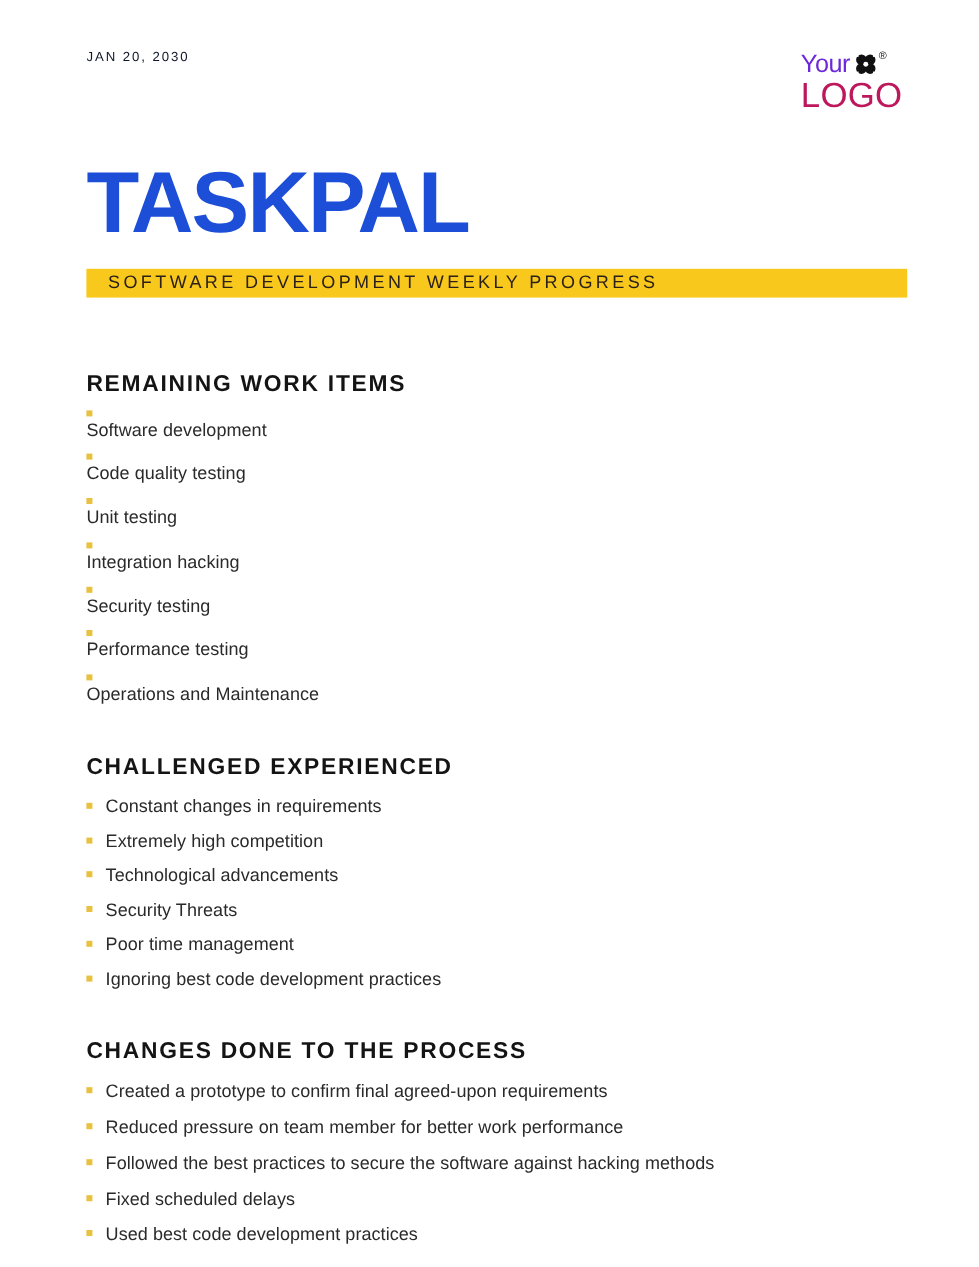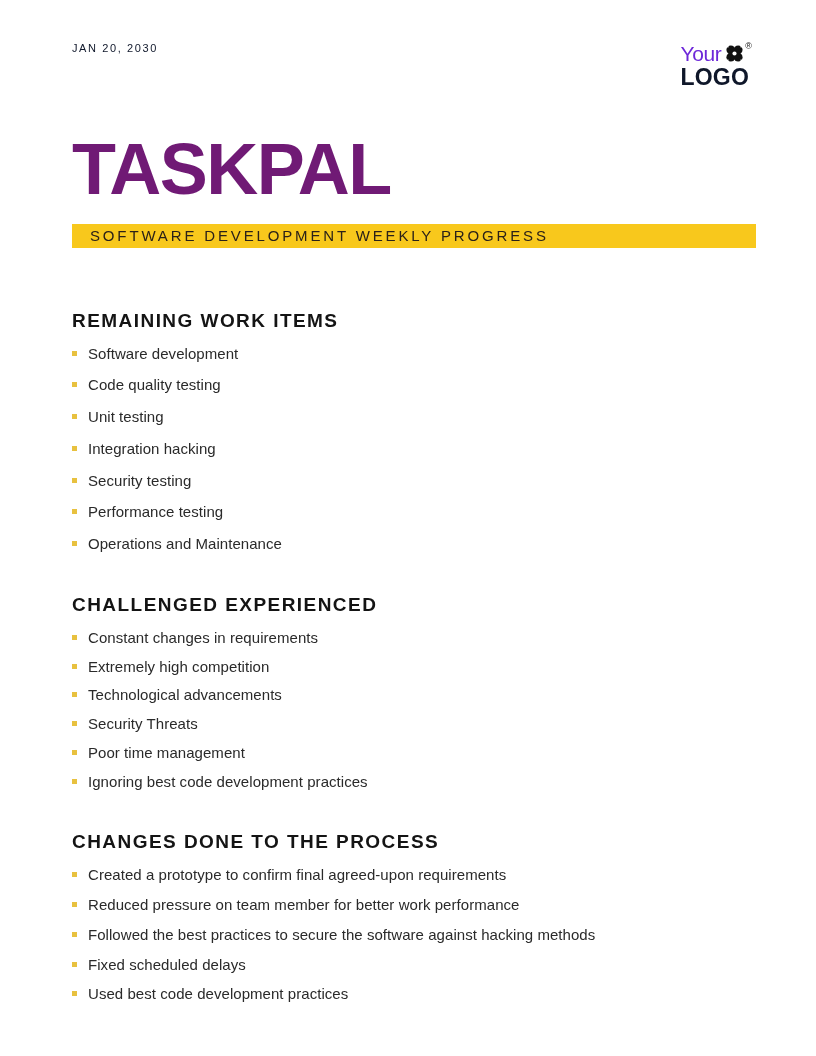--- a/index.html
+++ b/index.html
@@ -70,39 +70,39 @@
   }
   .logo-reg {
     font-size: 9px;
     line-height: 1;
     color: #111111;
     align-self: flex-start;
     margin-left: 1px;
     margin-top: 0px;
   }
   .logo-logo {
-    font-size: 23px;
-    font-weight: 700;
+    font-size: 29px;
+    font-weight: 400;
     letter-spacing: 0.2px;
-    color: #0f172a;
+    color: #be185d;
     line-height: 1.08;
     margin-top: 1px;
   }
 
   
   .title-wrap {
     padding-left: 12px;
     margin-top: 28px;
   }
   .doc-title {
     font-size: 72px;
     font-weight: 700;
     letter-spacing: -1.5px;
     line-height: 0.94;
-    color: #701a75;
+    color: #1d4ed8;
     margin: 0;
   }
 
   
   .subtitle-banner {
     margin-top: 20px;
     margin-left: 12px;
     width: 684px;
     height: 24px;
     background: #f8c81c;
@@ -161,21 +161,21 @@
     flex: 0 0 auto;
     margin-right: 11px;
     position: relative;
     top: -3px;
   }
   .bullet-label {
     letter-spacing: 0.05px;
   }
 
   
-  .sec-remaining .bullet-item { margin-bottom: 13px; }
+  .sec-remaining .bullet-item { margin-bottom: 13px; flex-direction: column; }
   .sec-challenges .bullet-item { margin-bottom: 10px; }
   .sec-changes .bullet-item { margin-bottom: 11px; }
 </style>
 </head>
 <body>
 
 <div class="page">
 
   <div class="header">
     <div class="doc-date">JAN 20, 2030</div>

